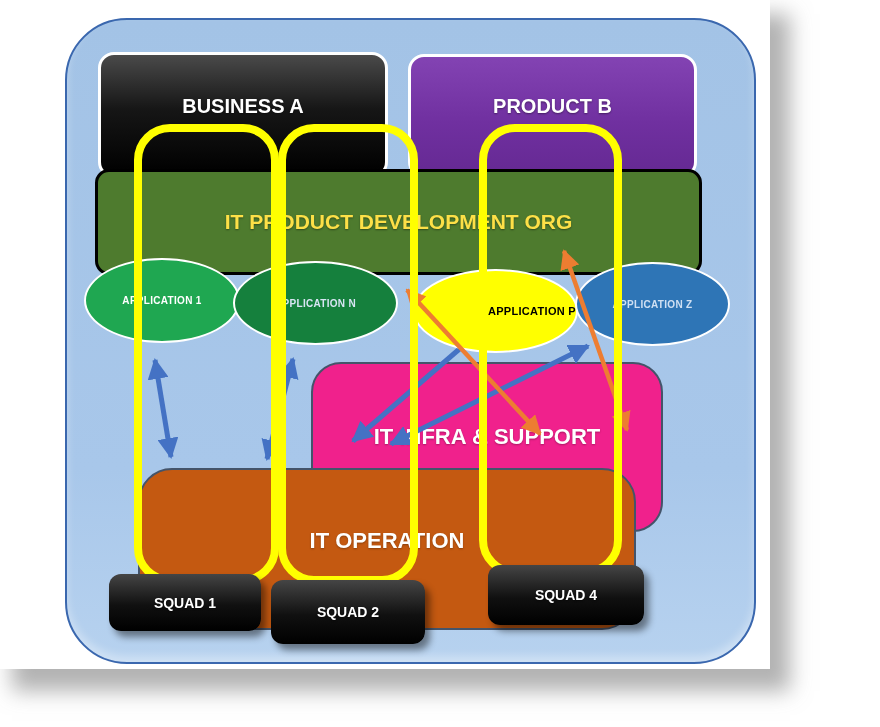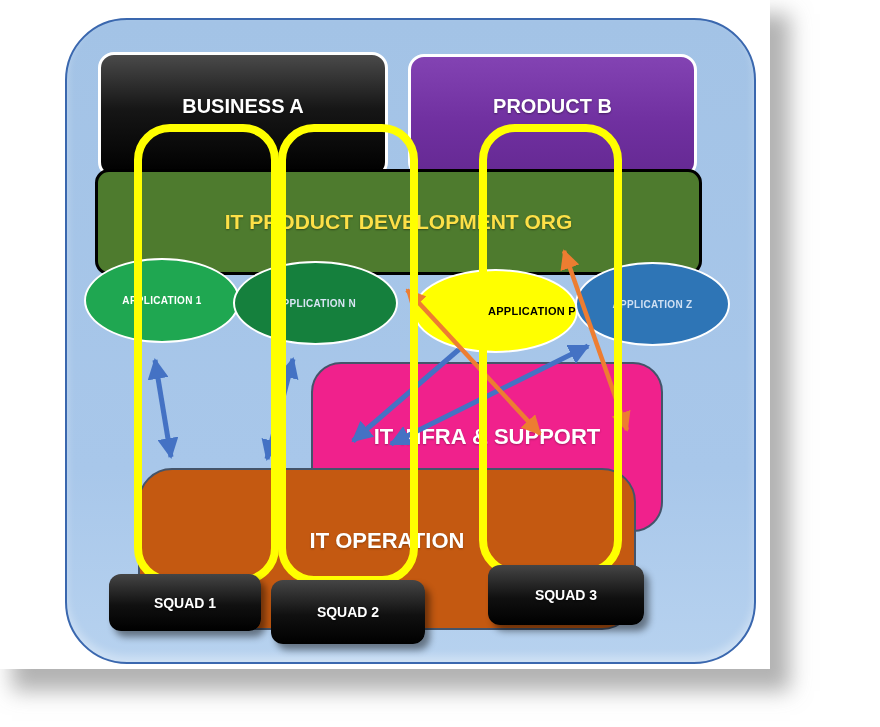--- a/index.html
+++ b/index.html
@@ -127,15 +127,15 @@
   <div class="pill p2"></div>
   <div class="pill p3"></div>
 
   <div class="abs squad s1">
     <span>SQUAD 1</span>
   </div>
   <div class="abs squad s2">
     <span>SQUAD 2</span>
   </div>
   <div class="abs squad s3">
-    <span>SQUAD 3</span>
+    <span>SQUAD 4</span>
   </div>
 </div>
 
 </body></html>

